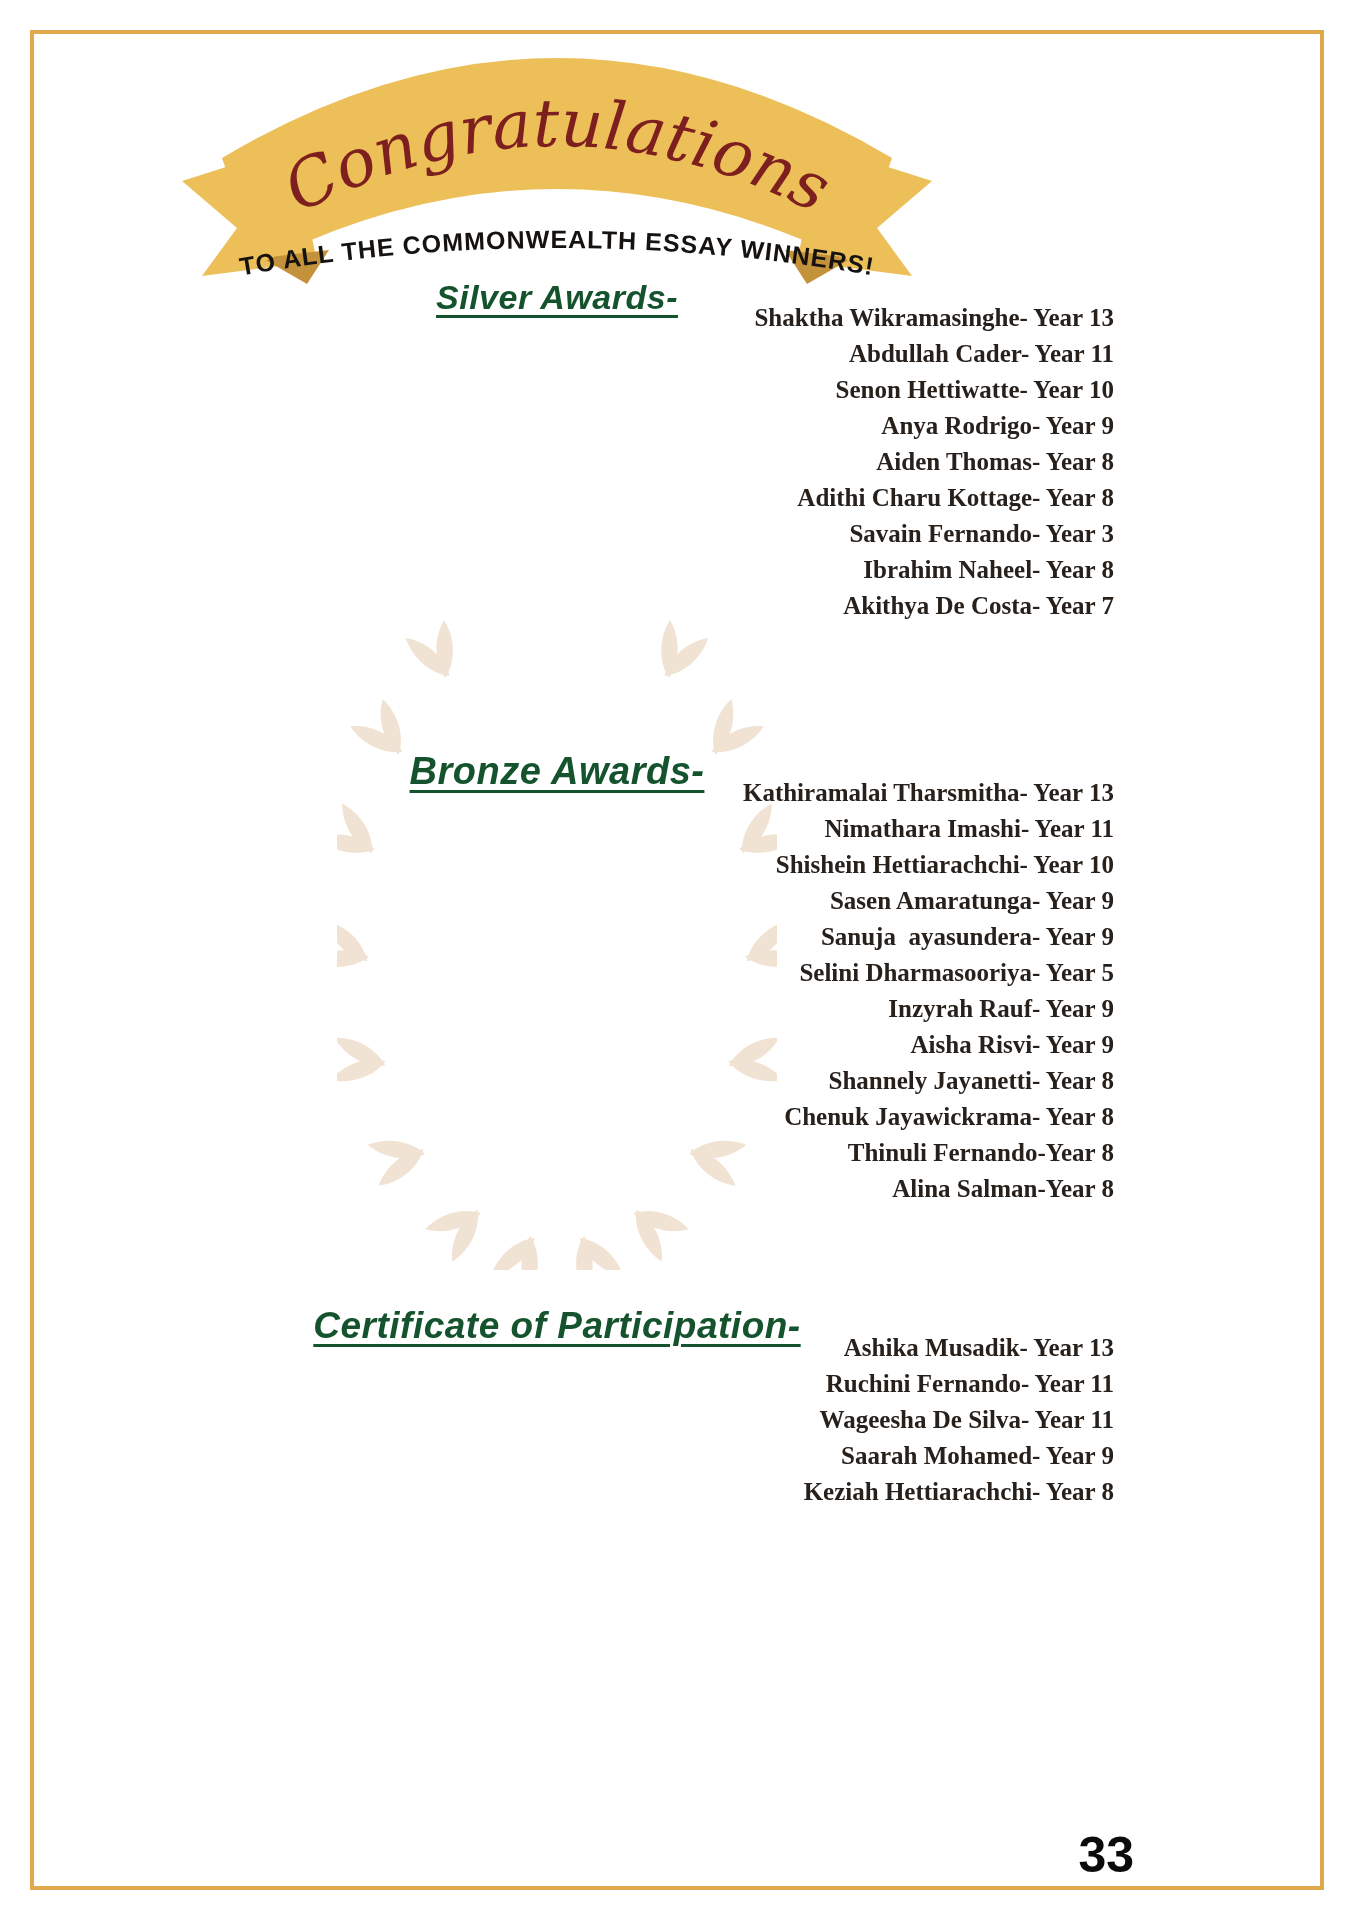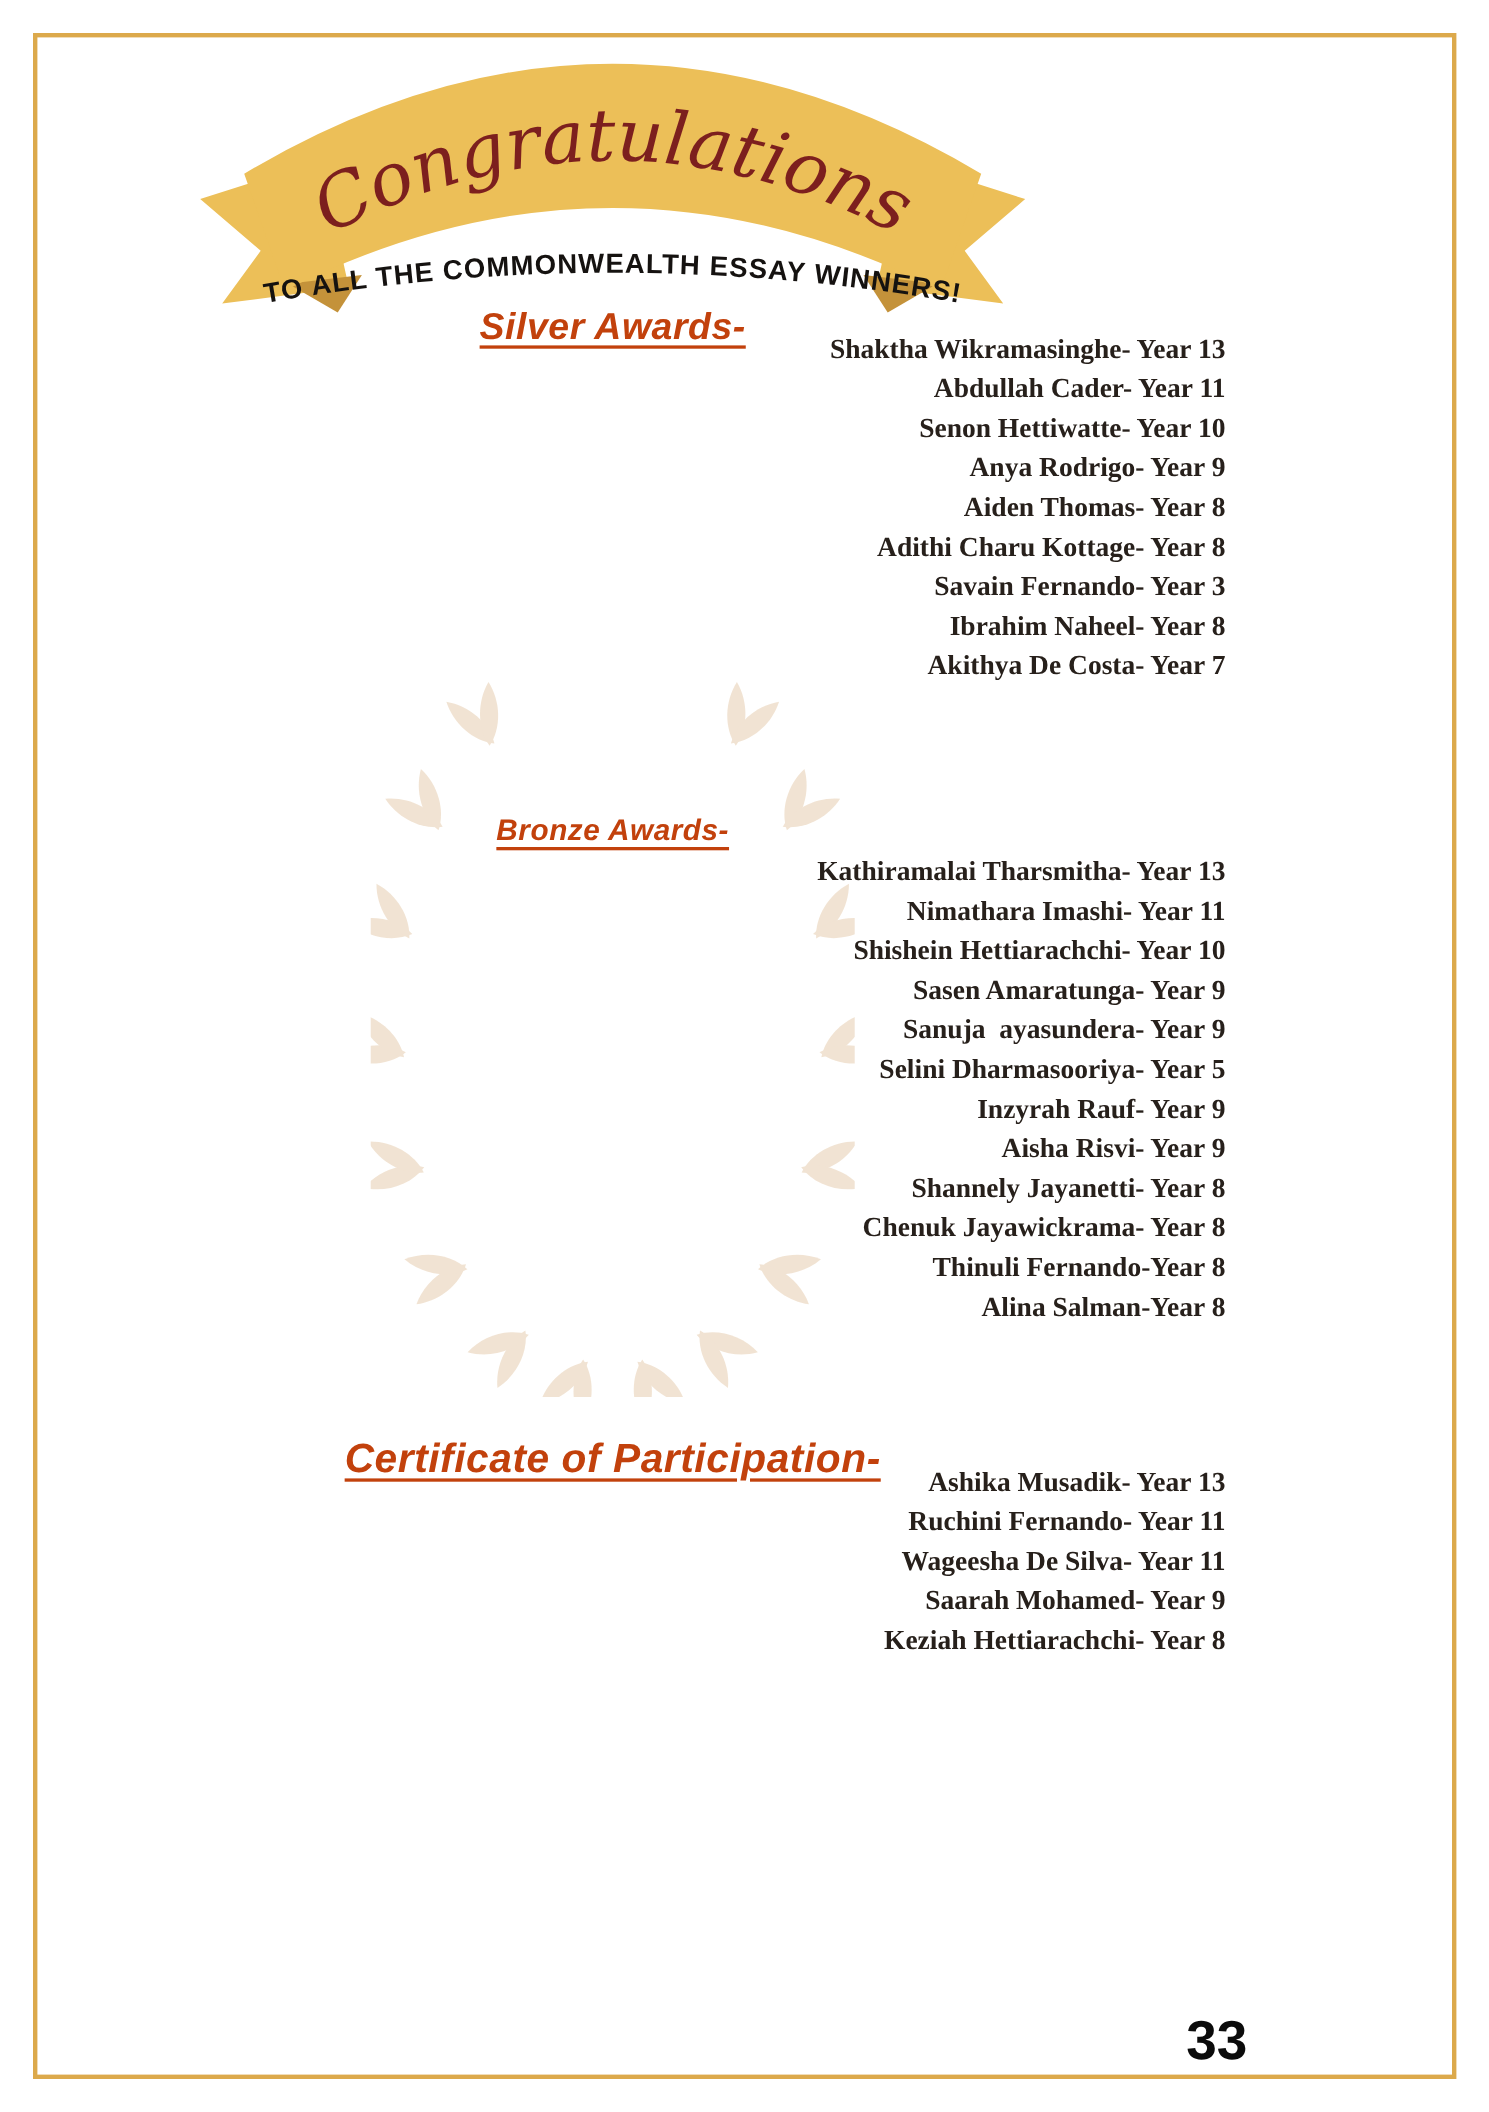--- a/index.html
+++ b/index.html
@@ -27,25 +27,25 @@
     fill:var(--title_maroon);
   }
   .banner-subtitle{
     font-family:"Liberation Sans",sans-serif;font-weight:700;font-size:25px;
     letter-spacing:1px;fill:#151210;
   }
 
   .heading{
     position:absolute;left:0;width:1114px;text-align:center;
     font-family:"Liberation Sans",sans-serif;font-weight:700;font-style:italic;
-    color:#c2410c;text-decoration:underline;text-decoration-thickness:3px;
+    color:#14532d;text-decoration:underline;text-decoration-thickness:3px;
     text-underline-offset:6px;letter-spacing:.5px;
   }
   #silver-heading{top:250px;font-size:34px;}
-  #bronze-heading{top:718px;font-size:27px;}
+  #bronze-heading{top:718px;font-size:38px;}
   #cert-heading{top:1274px;font-size:37px;}
 
   .names{position:absolute;left:0;width:1114px;}
   #silver-names{top:300px;}
   #bronze-names{top:775px;}
   #cert-names{top:1330px;}
   .name-line{
     font-family:"Liberation Serif",serif;font-weight:700;font-size:25px;
     line-height:36px;color:var(--text_dark);text-align:right;white-space:pre-wrap;
   }

